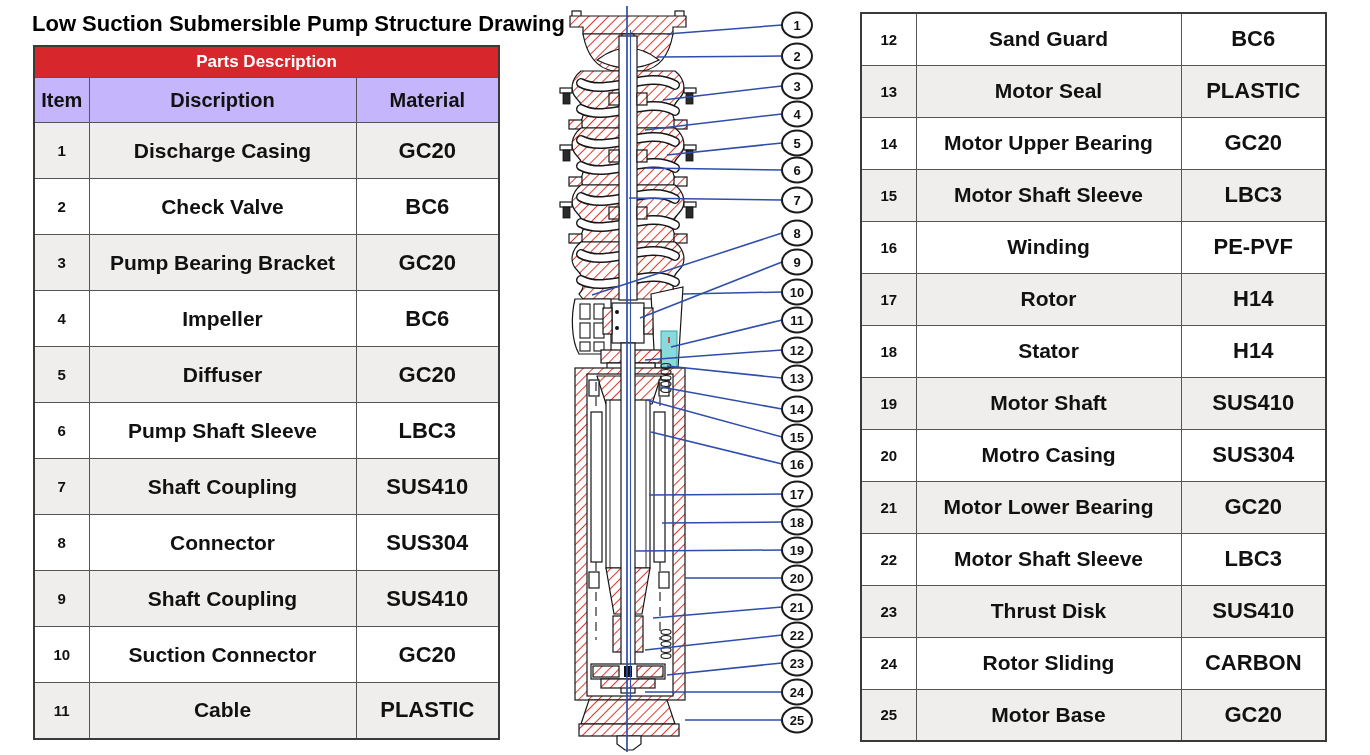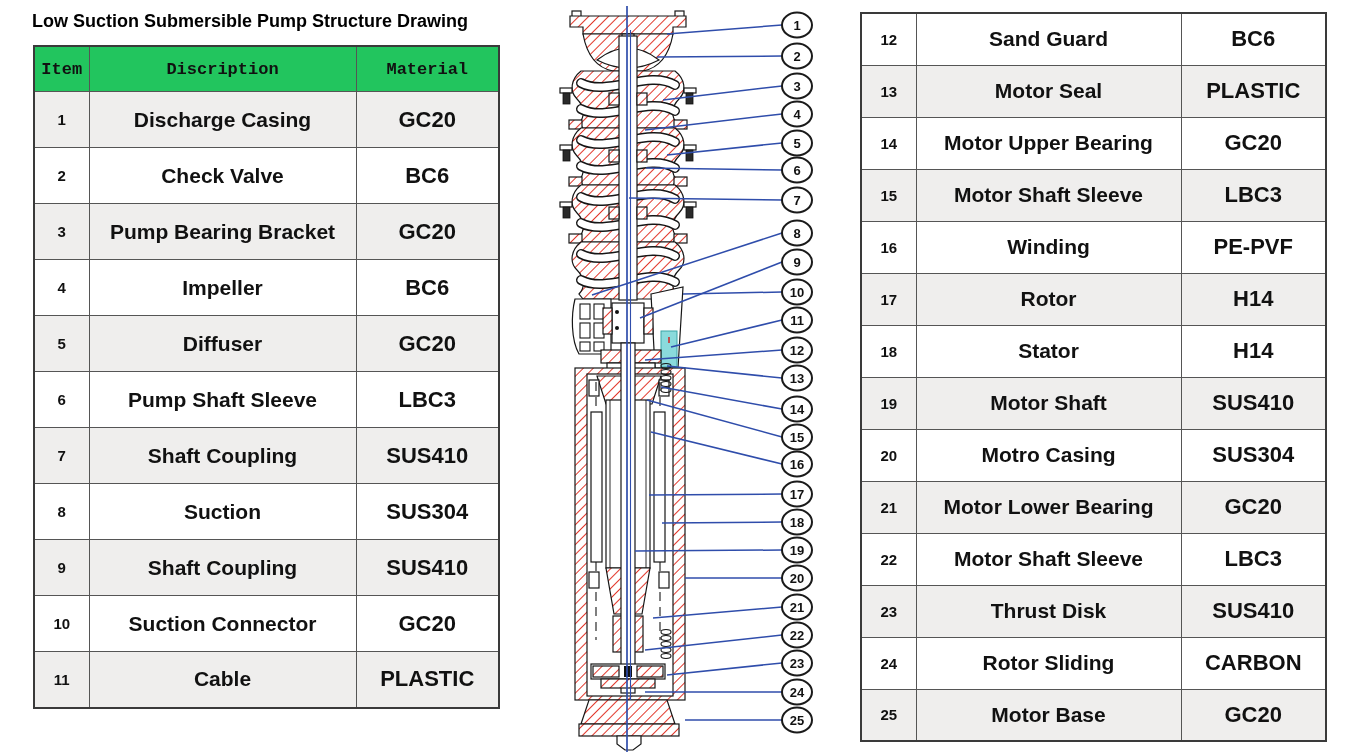--- a/index.html
+++ b/index.html
@@ -6,30 +6,30 @@
     --red-header:#d7272d;
     --row-shade:#efeeed;
     --hatch-red:#e2392d;
     --line-blue:#2f4dab;
     --cable-cyan:#8adadc;
     --ink:#111111;
   }
   html,body{margin:0;padding:0;background:#ffffff;}
   body{width:1370px;height:755px;position:relative;overflow:hidden;
        font-family:"Liberation Sans",sans-serif;color:var(--ink);}
-  .title{position:absolute;left:32px;top:11px;font-size:18px;font-weight:bold;
+  .title{position:absolute;left:32px;top:11px;font-size:22px;font-weight:bold;
          white-space:nowrap;color:#000;}
   table.parts-table{position:absolute;border-collapse:collapse;table-layout:fixed;
          background:#fff;font-weight:bold;border:2.5px solid #3a3a3a;}
   .parts-table td,.parts-table th{border:1.5px solid #555;text-align:center;
          vertical-align:middle;padding:0;overflow:hidden;}
   table.left-table{left:33px;top:45px;width:465px;}
   table.right-table{left:860px;top:12px;width:465px;}
   .red-head{background:var(--red-header);color:#fff;font-size:17px;height:30px;}
-  .col-head th{font-size:17px;height:44px;background:#22c55e;font-family:Liberation Mono, monospace;}
+  .col-head th{font-size:20px;height:44px;background:#c4b5fd;}
   .left-table tbody tr{height:56px;}
   .right-table tbody tr{height:52px;}
   td.c-item{font-size:15px;}
   td.c-desc{font-size:21px;}
   td.c-mat{font-size:22px;text-align:center;}
   tr.shade{background:var(--row-shade);}
   .diagram-wrap{position:absolute;left:545px;top:0;width:285px;height:755px;}
   
   .hatch-shape{fill:url(#hatch);stroke:#161616;stroke-width:1.2;}
   .white-part{fill:#fff;stroke:#161616;stroke-width:1.2;}
@@ -53,20 +53,23 @@
 
 <div class="title">Low Suction Submersible Pump Structure Drawing</div>
 
 <table class="parts-table left-table">
   <colgroup>
       <col style="width:55px">
       <col style="width:267px">
       <col style="width:143px">
     </colgroup>
   <thead>
+    <tr>
+        <th colspan="3" class="red-head">Parts Description</th>
+      </tr>
     <tr class="col-head">
       <th>Item</th>
       <th>Discription</th>
       <th>Material</th>
     </tr>
   </thead>
   <tbody id="left-body">
       <tr class="shade">
         <td class="c-item">1</td>
         <td class="c-desc">Discharge Casing</td>
@@ -97,21 +100,21 @@
         <td class="c-desc">Pump Shaft Sleeve</td>
         <td class="c-mat">LBC3</td>
       </tr>
       <tr class="shade">
         <td class="c-item">7</td>
         <td class="c-desc">Shaft Coupling</td>
         <td class="c-mat">SUS410</td>
       </tr>
       <tr>
         <td class="c-item">8</td>
-        <td class="c-desc">Suction</td>
+        <td class="c-desc">Connector</td>
         <td class="c-mat">SUS304</td>
       </tr>
       <tr class="shade">
         <td class="c-item">9</td>
         <td class="c-desc">Shaft Coupling</td>
         <td class="c-mat">SUS410</td>
       </tr>
       <tr>
         <td class="c-item">10</td>
         <td class="c-desc">Suction Connector</td>

